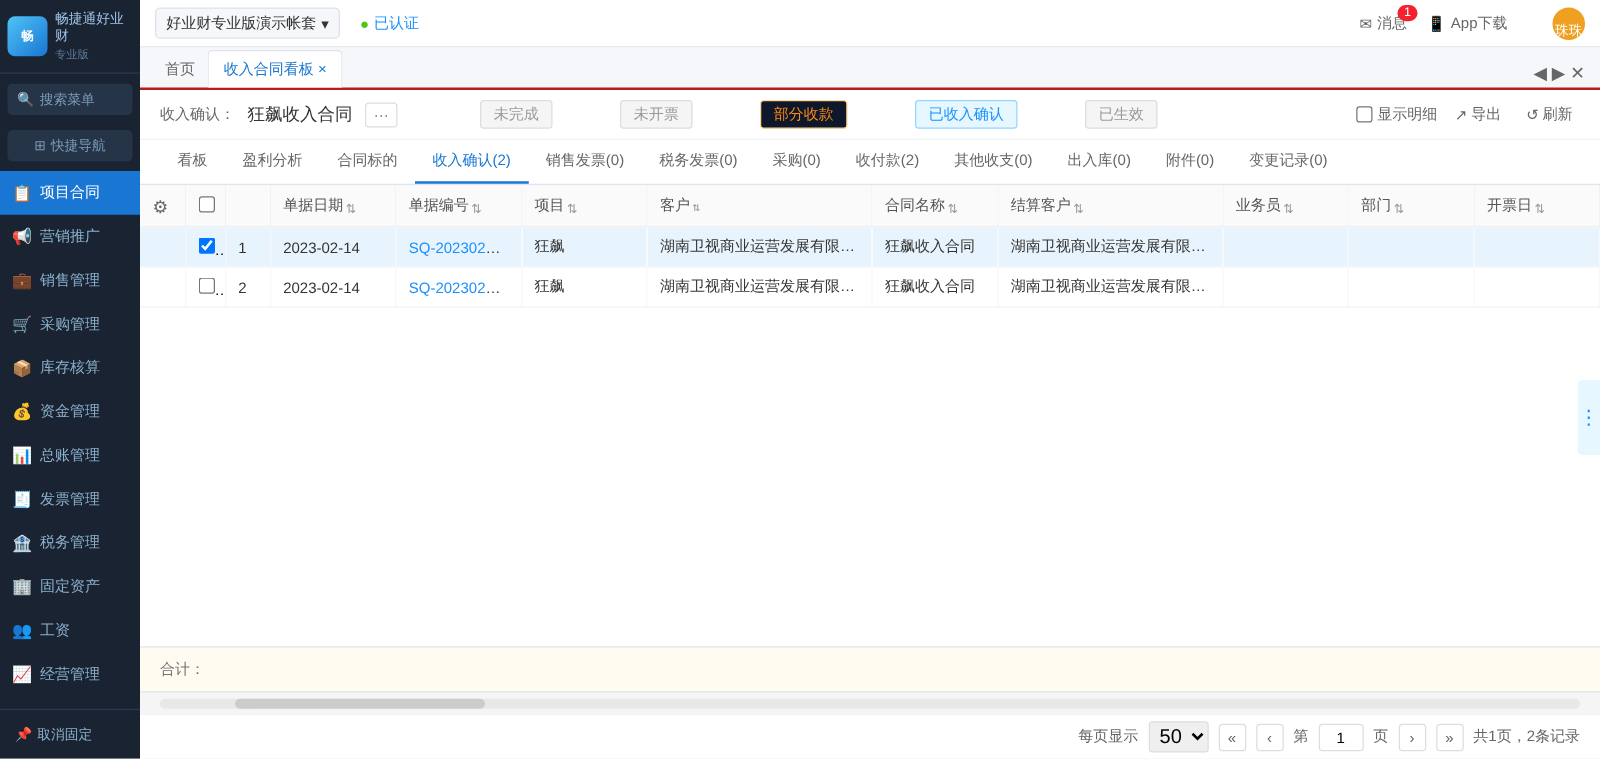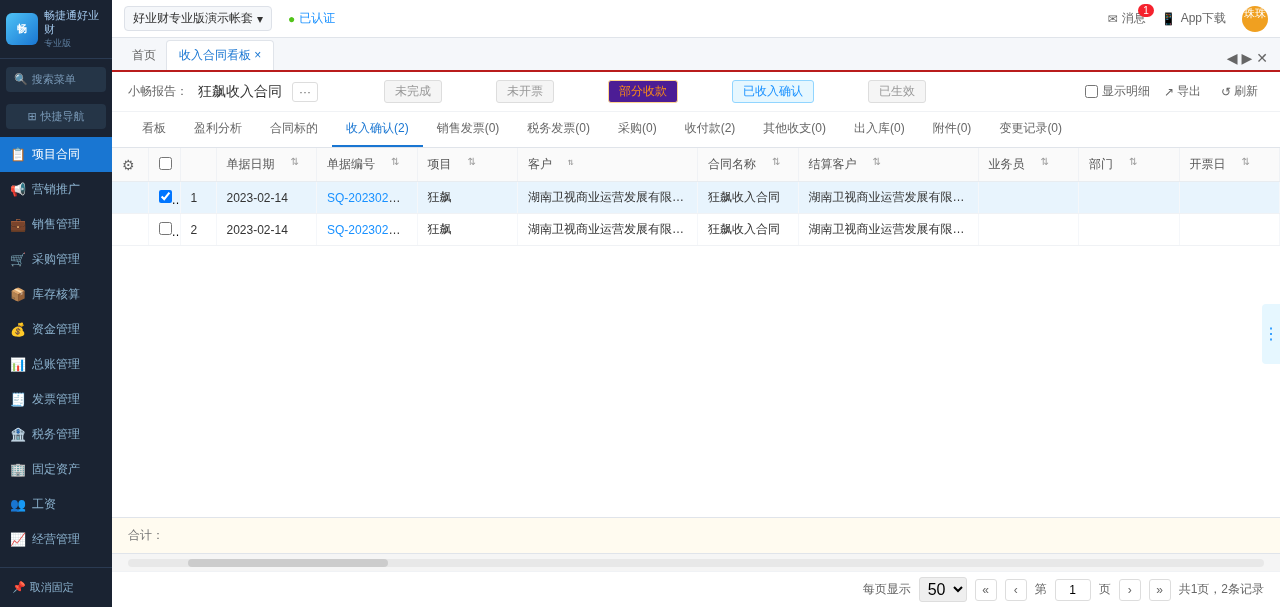--- a/index.html
+++ b/index.html
@@ -25,37 +25,37 @@
     
     .main { flex: 1; display: flex; flex-direction: column; height: 100%; overflow: hidden; }
 
     
     .topbar { height: 38px; background: #fff; border-bottom: 1px solid #e0e4ea; display: flex; align-items: center; padding: 0 12px; gap: 8px; flex-shrink: 0; }
     .topbar-selector { display: flex; align-items: center; gap: 4px; background: #f5f7fa; border: 1px solid #dde1e8; border-radius: 4px; padding: 3px 8px; cursor: pointer; font-size: 12px; color: #333; }
     .topbar-certified { display: flex; align-items: center; gap: 4px; color: #1890ff; font-size: 12px; margin-left: 8px; }
     .topbar-right { margin-left: auto; display: flex; align-items: center; gap: 16px; }
     .topbar-action { display: flex; align-items: center; gap: 4px; color: #666; font-size: 12px; cursor: pointer; position: relative; }
     .badge { background: #f5222d; color: white; border-radius: 8px; padding: 1px 5px; font-size: 10px; position: absolute; top: -6px; right: -8px; }
-    .topbar-avatar { width: 26px; height: 26px; background: #f0a020; border-radius: 50%; display: flex; align-items: flex-start; justify-content: center; color: white; font-size: 11px; }
+    .topbar-avatar { width: 26px; height: 26px; background: #f0a020; border-radius: 50%; display: flex; align-items: flex-end; justify-content: center; color: white; font-size: 11px; margin-left: 20px; }
 
     
     .tabbar { height: 34px; background: #f5f7fa; border-bottom: 2px solid #b91c1c; display: flex; align-items: flex-end; padding: 0 12px; flex-shrink: 0; gap: 2px; }
     .tab-item { padding: 6px 12px; font-size: 12px; cursor: pointer; color: #666; border-radius: 4px 4px 0 0; display: flex; align-items: center; gap: 4px; }
     .tab-item.active { background: #fff; color: #1976d2; border: 1px solid #e0e4ea; border-bottom: none; }
     .tab-home { color: #666; font-size: 12px; padding: 6px 8px; cursor: pointer; }
 
     
     .content { flex: 1; background: #fff; overflow: hidden; display: flex; flex-direction: column; margin: 0; }
 
     
     .contract-header { padding: 8px 16px; display: flex; align-items: center; gap: 10px; border-bottom: 1px solid #f0f2f5; flex-shrink: 0; }
     .more-btn { background: none; border: 1px solid #ddd; border-radius: 3px; padding: 2px 6px; cursor: pointer; color: #666; font-size: 12px; }
     .status-btns { display: flex; gap: 6px; margin-left: 8px; }
     .status-btn { padding: 2px 10px; border-radius: 3px; font-size: 12px; border: 1px solid #ddd; background: #f5f5f5; color: #999; cursor: pointer; margin-left: 48px; }
-    .status-btn.partial { background: #4c1d95; color: #fa8c16; border-color: #ffd591; }
+    .status-btn.partial { background: #0f172a; color: #fa8c16; border-color: #ffd591; }
     .status-btn.confirmed { background: #e6f7ff; color: #1890ff; border-color: #91d5ff; }
     .header-right { margin-left: auto; display: flex; align-items: center; gap: 8px; }
     .header-action-btn { display: flex; align-items: center; gap: 3px; color: #666; font-size: 12px; cursor: pointer; padding: 3px 6px; }
     .show-detail-cb { display: flex; align-items: center; gap: 4px; color: #666; font-size: 12px; cursor: pointer; }
 
     
     .inner-tabs { display: flex; border-bottom: 1px solid #e0e4ea; padding: 0 16px; flex-shrink: 0; background: #fff; }
     .inner-tab { padding: 8px 14px; font-size: 12px; cursor: pointer; color: #666; border-bottom: 2px solid transparent; }
     .inner-tab.active { color: #1976d2; border-bottom-color: #1976d2; font-weight: 500; }
 
@@ -64,21 +64,21 @@
     .data-table { width: 100%; border-collapse: collapse; table-layout: fixed; }
     .data-table th { background: #fafafa; padding: 8px 10px; text-align: left; font-weight: 500; color: #555; font-size: 12px; border-bottom: 1px solid #e8ecf0; border-right: 1px solid #f0f2f5; white-space: nowrap; position: sticky; top: 0; z-index: 2; }
     .data-table td { padding: 7px 10px; border-bottom: 1px solid #f0f2f5; border-right: 1px solid #f5f7fa; font-size: 12px; color: #333; white-space: nowrap; overflow: hidden; text-overflow: ellipsis; }
     .data-table tr.selected td { background: #e8f4fd; }
     .th-settings { width: 36px; text-align: center; }
     .th-check { width: 32px; text-align: center; }
     .th-num { width: 36px; }
     .link-cell { color: #1890ff; cursor: pointer; text-decoration: none; }
     .col-num { width: 36px; color: #999; }
     .sort-icon { color: #999; font-size: 10px; }
-    .th-with-sort { display: flex; align-items: flex-start; gap: 16px; }
+    .th-with-sort { display: flex; align-items: flex-end; gap: 2px; }
     .gear-icon { font-size: 14px; cursor: pointer; color: #666; }
     input[type="checkbox"] { cursor: pointer; }
 
     
     .sum-row { background: #fffbf0; border-top: 1px solid #e0e4ea; padding: 8px 16px; display: flex; align-items: center; flex-shrink: 0; min-height: 36px; }
     .sum-label { font-size: 12px; color: #737373; font-weight: 500; }
 
     
     .scroll-area { height: 18px; background: #f5f5f5; border-top: 1px solid #e0e4ea; display: flex; align-items: center; padding: 0 16px; flex-shrink: 0; }
     .scroll-track { flex: 1; height: 8px; background: #e8e8e8; border-radius: 4px; position: relative; }
@@ -220,21 +220,21 @@
     <div style="margin-left: auto; display: flex; gap: 4px; align-items: center; padding-bottom: 4px;">
       <button style="background: none; border: none; cursor: pointer; color: #666; font-size: 14px;">◀</button>
       <button style="background: none; border: none; cursor: pointer; color: #666; font-size: 14px;">▶</button>
       <button style="background: none; border: none; cursor: pointer; color: #666; font-size: 14px;">✕</button>
     </div>
   </div>
 
   <div class="content">
 
     <div class="contract-header">
-      <span style="color:#666;">小畅报告：</span>
+      <span style="color:#666;">收入确认：</span>
       <span style="font-size:14px;font-weight:500;">狂飙收入合同</span>
       <button class="more-btn">···</button>
       <div class="status-btns">
         <button class="status-btn">未完成</button>
         <button class="status-btn">未开票</button>
         <button class="status-btn partial">部分收款</button>
         <button class="status-btn confirmed">已收入确认</button>
         <button class="status-btn">已生效</button>
       </div>
       <div class="header-right">

